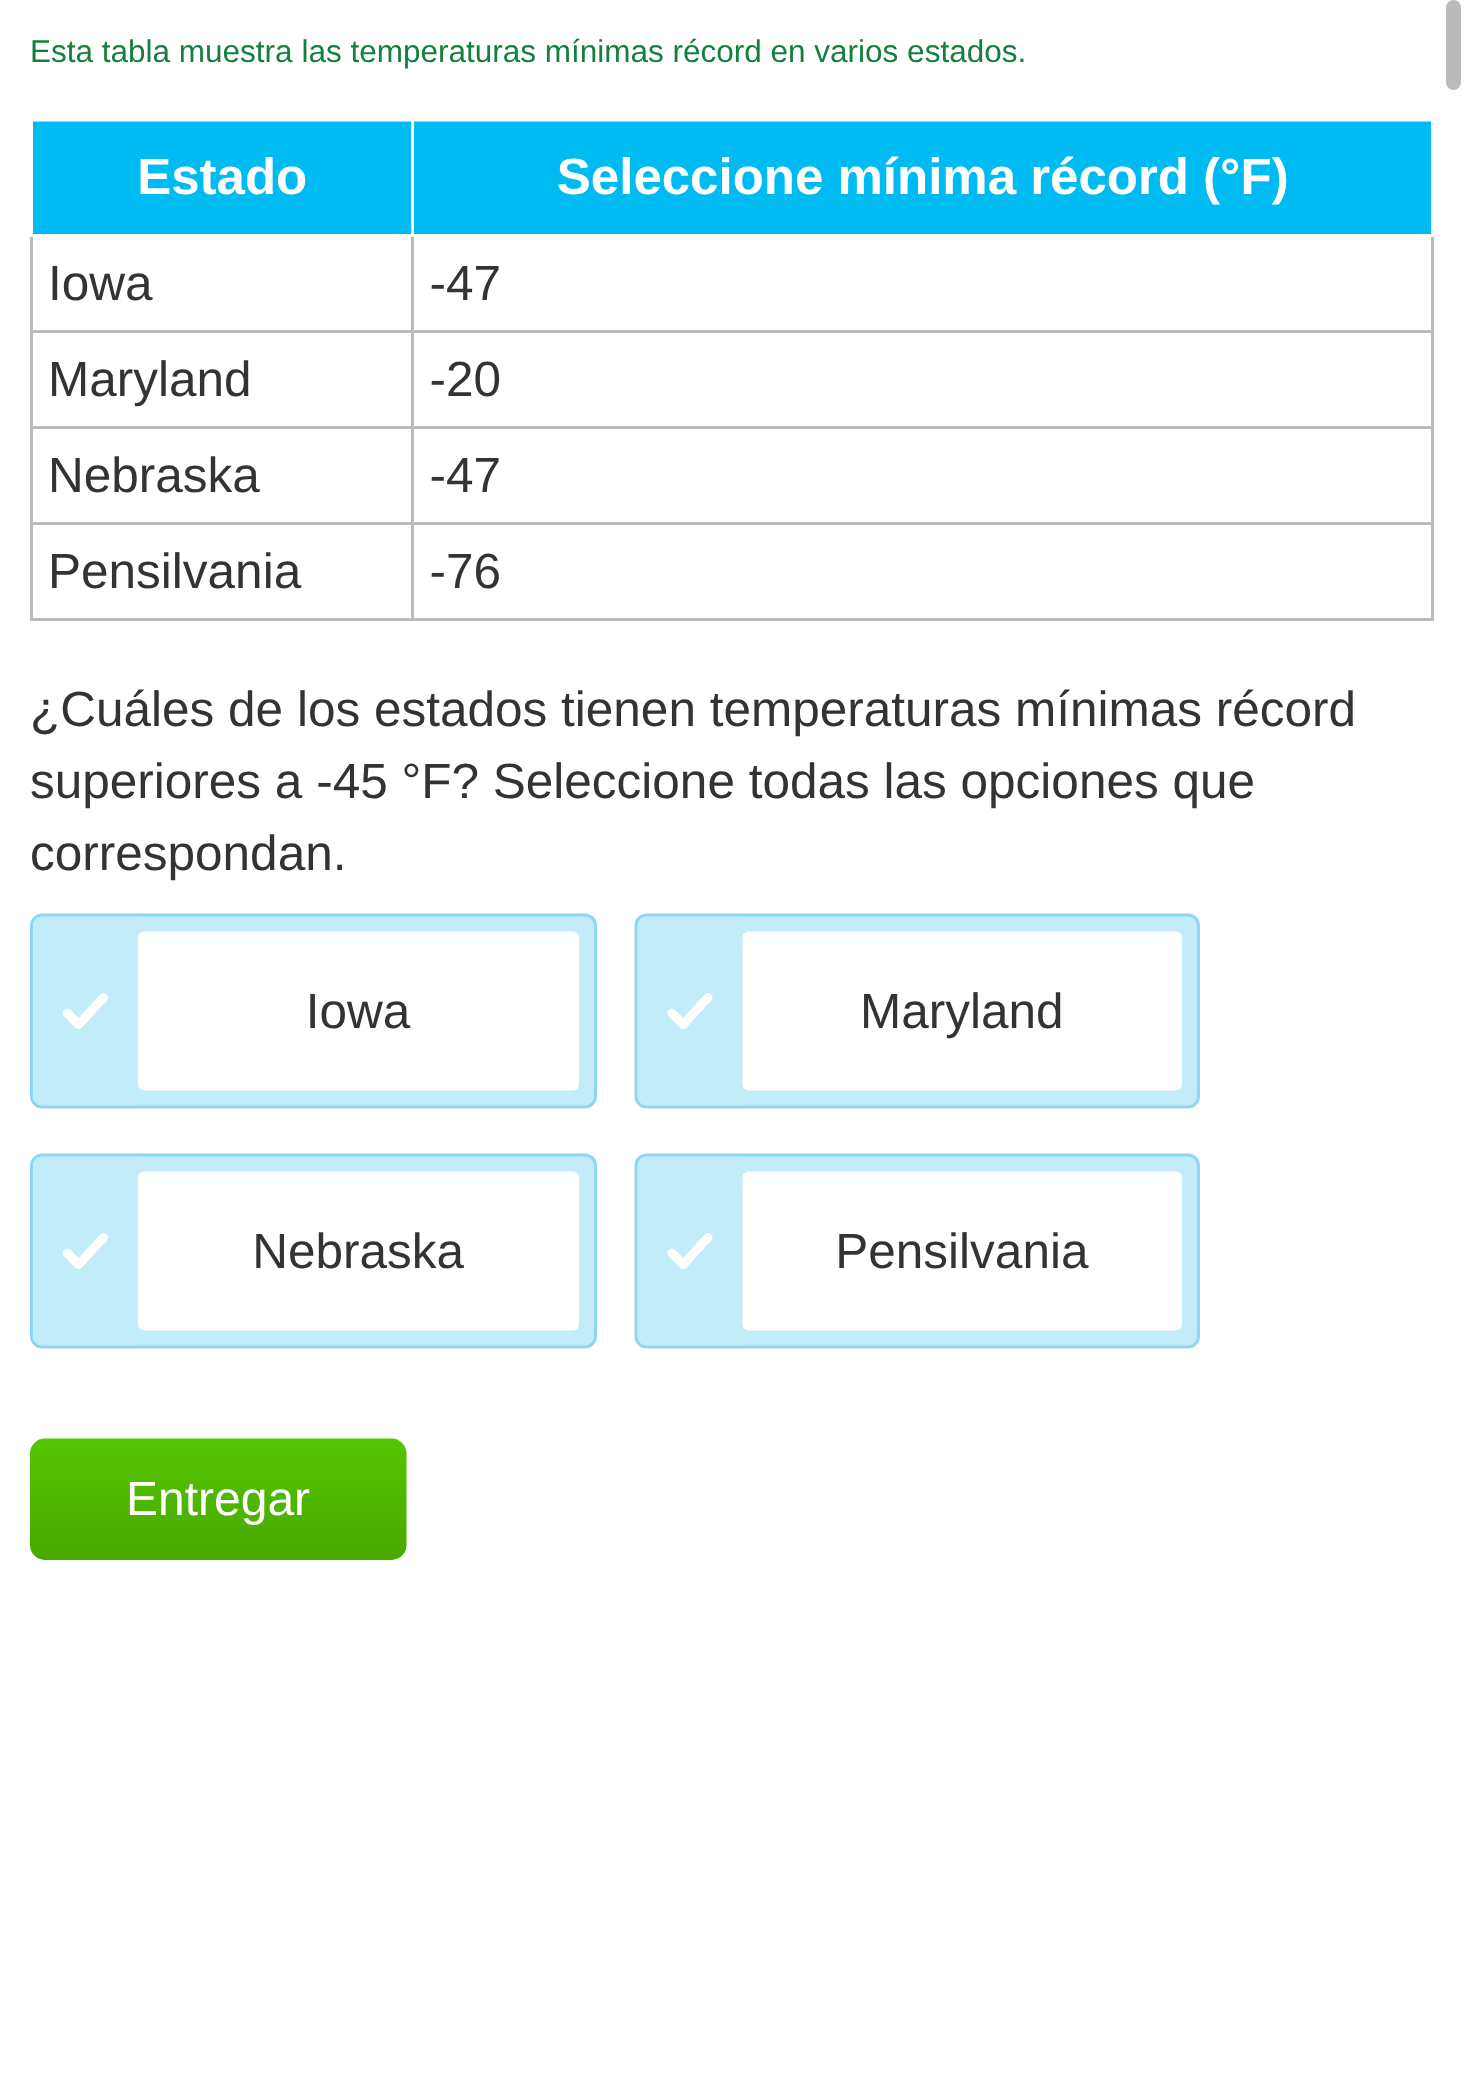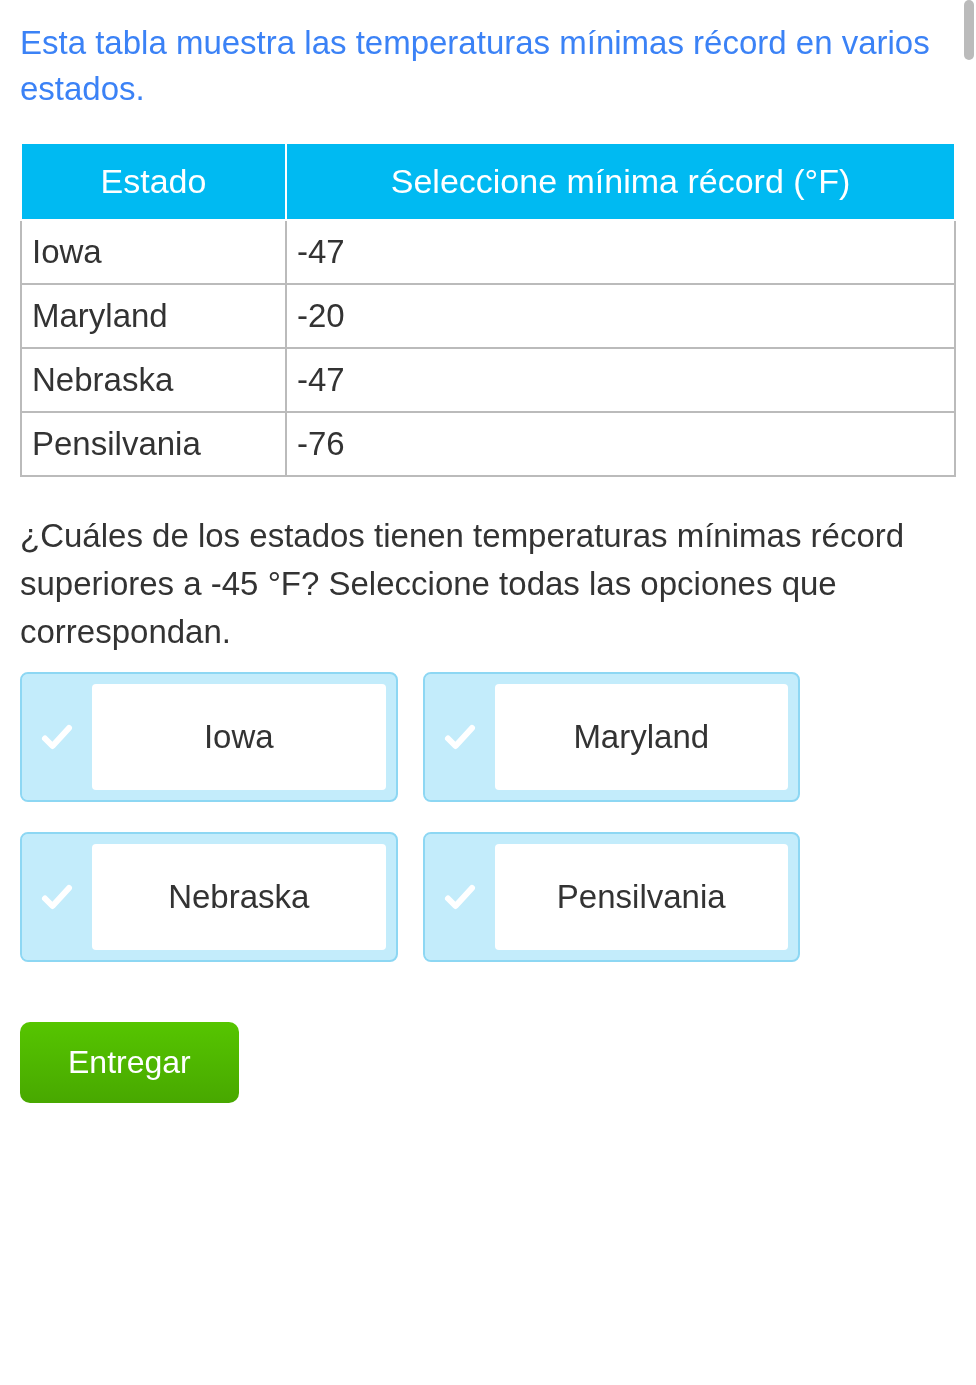--- a/index.html
+++ b/index.html
@@ -8,34 +8,34 @@
       padding: 0;
     }
     body {
       font-family: Verdana, Geneva, sans-serif;
       background: #fff;
       padding: 20px;
       width: 976px;
       color: #333;
     }
     .intro {
-      font-size: 33px;
+      font-size: 21px;
       line-height: 1.4;
       margin-bottom: 30px;
-      color: #3b82f6;
+      color: #15803d;
     }
     .data-table {
       width: 100%;
       border-collapse: collapse;
       margin-bottom: 35px;
     }
     .data-table th {
       background: #00baf2;
       color: #fff;
-      font-weight: normal;
+      font-weight: bold;
       font-size: 34px;
       padding: 18px 10px;
       text-align: center;
       border: 2px solid #fff;
     }
     .data-table td {
       border: 2px solid #bbb;
       padding: 12px 10px;
       font-size: 33px;
       color: #333;
@@ -84,21 +84,21 @@
       align-items: center;
       justify-content: center;
       font-size: 33px;
       color: #333;
     }
     .submit-btn {
       background: #4db500;
       background: linear-gradient(to bottom, #56c500, #48a800);
       color: #fff;
       font-size: 32px;
-      padding: 22px 48px;
+      padding: 22px 64px;
       border: none;
       border-radius: 10px;
       cursor: pointer;
     }
     .scrollbar {
       position: fixed;
       right: 2px;
       top: 0;
       width: 10px;
       height: 60px;

